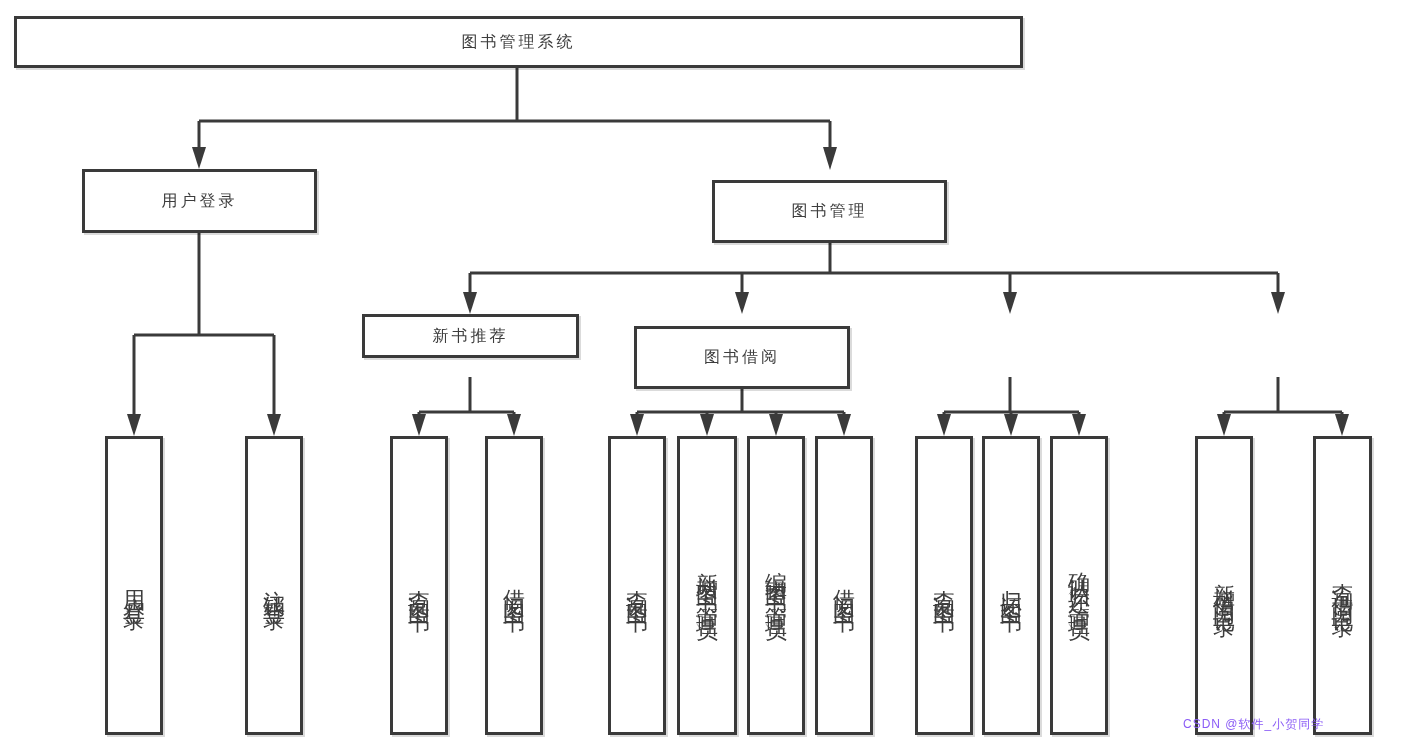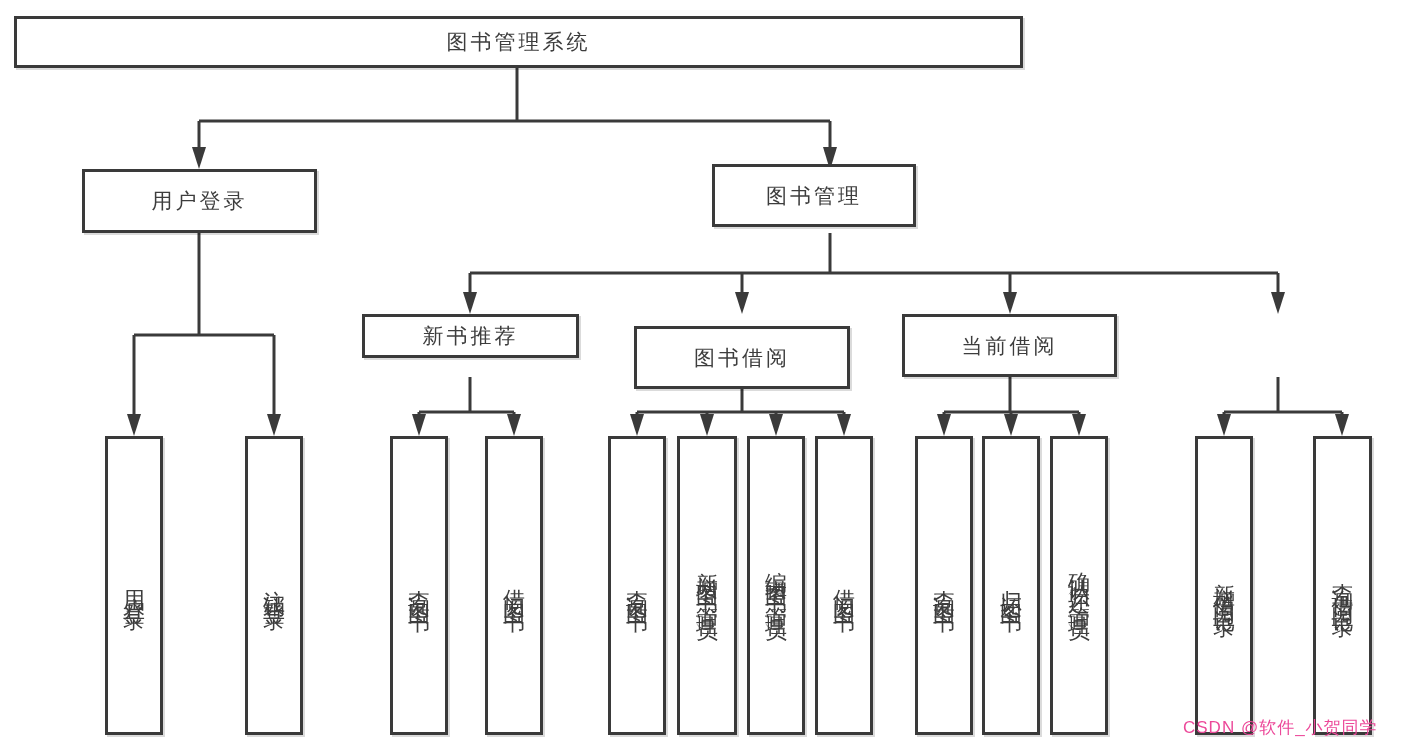--- a/index.html
+++ b/index.html
@@ -15,21 +15,21 @@
     box-sizing:border-box;
     border:3px solid #3a3a3a;
     background:#ffffff;
     display:flex;
     align-items:center;
     justify-content:center;
     color:#3d3d3d;
     box-shadow:2px 2px 0 rgba(0,0,0,0.14);
   }
   .node.h span{
-    font-size:21px;
+    font-size:16px;
     letter-spacing:3px;
     white-space:nowrap;
   }
   .node.v span{
     writing-mode:vertical-rl;
     text-orientation:mixed;
     font-size:22px;
     letter-spacing:7px;
     line-height:1;
     white-space:nowrap;
@@ -44,23 +44,23 @@
     stroke-width:3;
     fill:none;
   }
   #connector-layer polygon{
     fill:#3a3a3a;
     stroke:none;
   }
   #watermark{
     position:absolute;
     left:1183px;top:716px;
-    font-size:17px;
+    font-size:12px;
     letter-spacing:1px;
-    color:#ec4899;
+    color:#8b5cf6;
     white-space:nowrap;
     z-index:5;
   }
 </style>
 </head>
 <body>
 
 <div id="canvas">
 
   <svg id="connector-layer" width="1405" height="747" viewBox="0 0 1405 747">
@@ -139,33 +139,30 @@
     </g>
   </svg>
 
   <div class="node h" style="left:14px;top:16px;width:1009px;height:52px">
     <span>图书管理系统</span>
   </div>
 
   <div class="node h" style="left:82px;top:169px;width:235px;height:64px">
     <span>用户登录</span>
   </div>
-  <div class="node h" style="left:712px;top:164px;width:204px;height:63px">
+  <div class="node h" style="left:712px;top:180px;width:235px;height:63px">
     <span>图书管理</span>
   </div>
 
   <div class="node h" style="left:362px;top:314px;width:217px;height:44px">
     <span>新书推荐</span>
   </div>
   <div class="node h" style="left:634px;top:326px;width:216px;height:63px">
     <span>图书借阅</span>
   </div>
-  <div class="node h" style="left:902px;top:314px;width:215px;height:63px">
-    <span>当前借阅</span>
-  </div>
 
   <div class="node v" style="left:105px;top:436px;width:58px;height:299px">
     <span>用户登录</span>
   </div>
   <div class="node v" style="left:245px;top:436px;width:58px;height:299px">
     <span>注销登录</span>
   </div>
 
   <div class="node v" style="left:390px;top:436px;width:58px;height:299px">
     <span>查询图书</span>

